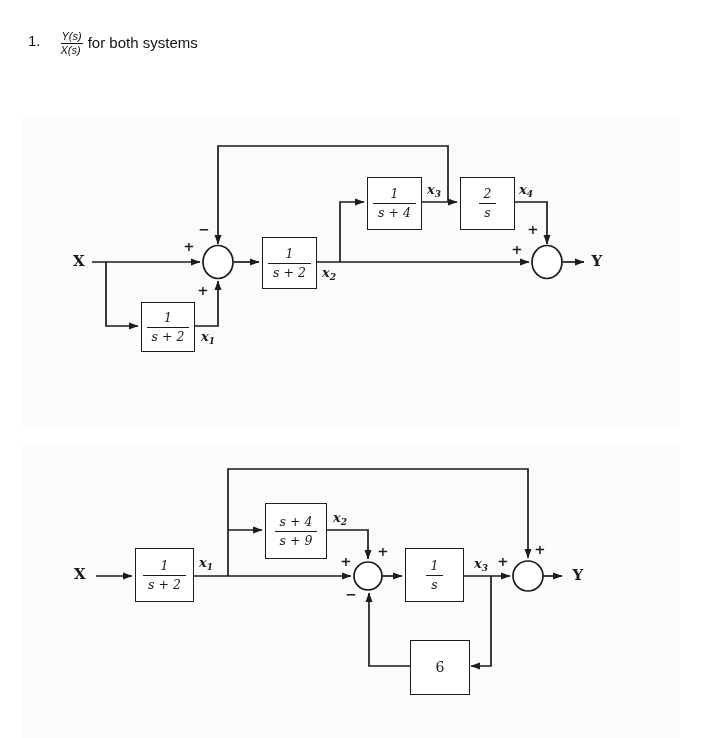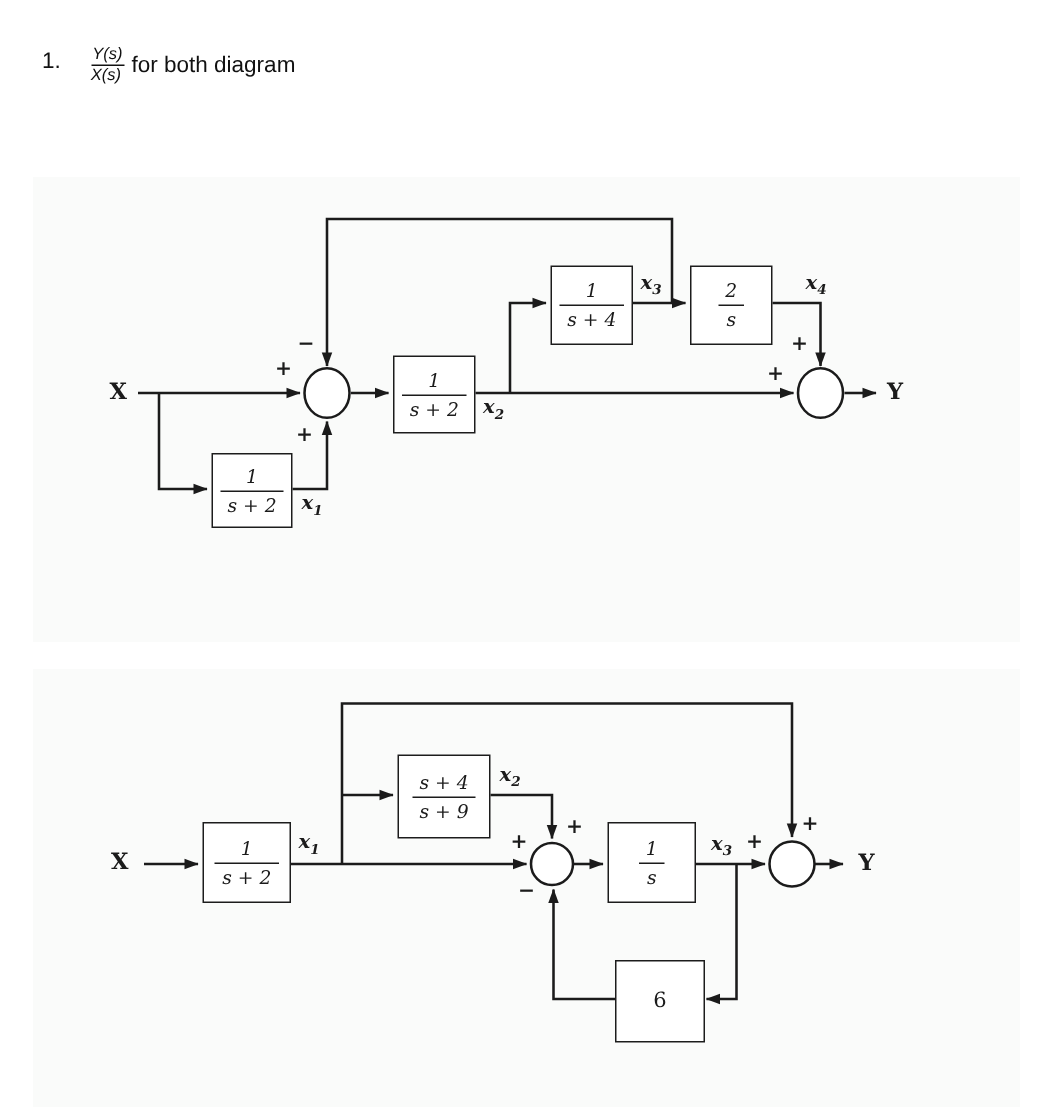--- a/index.html
+++ b/index.html
@@ -60,21 +60,21 @@
 
   <div class="scan-tint" style="left:22px;top:118px;width:658px;height:310px"></div>
   <div class="scan-tint" style="left:22px;top:446px;width:658px;height:292px"></div>
 
   <div class="titlebar">
     <span>1.</span>
     <span>
       <span class="tfrac">
           <span class="tnum">Y(s)</span>
           <span class="tden">X(s)</span>
-        </span><span>for both diagram</span>
+        </span><span>for both systems</span>
     </span>
   </div>
 
   <svg class="wires" width="702" height="738" viewBox="0 0 702 738">
     <defs>
       <marker id="ah" markerWidth="11" markerHeight="9" refX="9.5" refY="4" orient="auto" markerUnits="userSpaceOnUse">
         <path d="M0.5,0.5 L10,4 L0.5,7.5 Z" fill="#1b1b1b"></path>
       </marker>
     </defs>
 
@@ -139,21 +139,21 @@
 
   <span class="sign" style="left:189px;top:246px">+</span>
   <span class="sign" style="left:204px;top:229px">−</span>
   <span class="sign" style="left:203px;top:290px">+</span>
   <span class="sign" style="left:533px;top:229px">+</span>
   <span class="sign" style="left:517px;top:249px">+</span>
 
   <span class="sig" style="left:208px;top:336px"><i>x</i><sub>1</sub></span>
   <span class="sig" style="left:329px;top:272px"><i>x</i><sub>2</sub></span>
   <span class="sig" style="left:434px;top:189px"><i>x</i><sub>3</sub></span>
-  <span class="sig" style="left:544px;top:189px"><i>x</i><sub>4</sub></span>
+  <span class="sig" style="left:526px;top:189px"><i>x</i><sub>4</sub></span>
 
   <div class="block" style="left:135px;top:548px;width:57px;height:52px">
     <span class="frac">
         <span class="num">1</span>
         <span class="den">s + 2</span>
       </span>
   </div>
   <div class="block" style="left:265px;top:503px;width:60px;height:54px">
     <span class="frac">
         <span class="num">s + 4</span>

